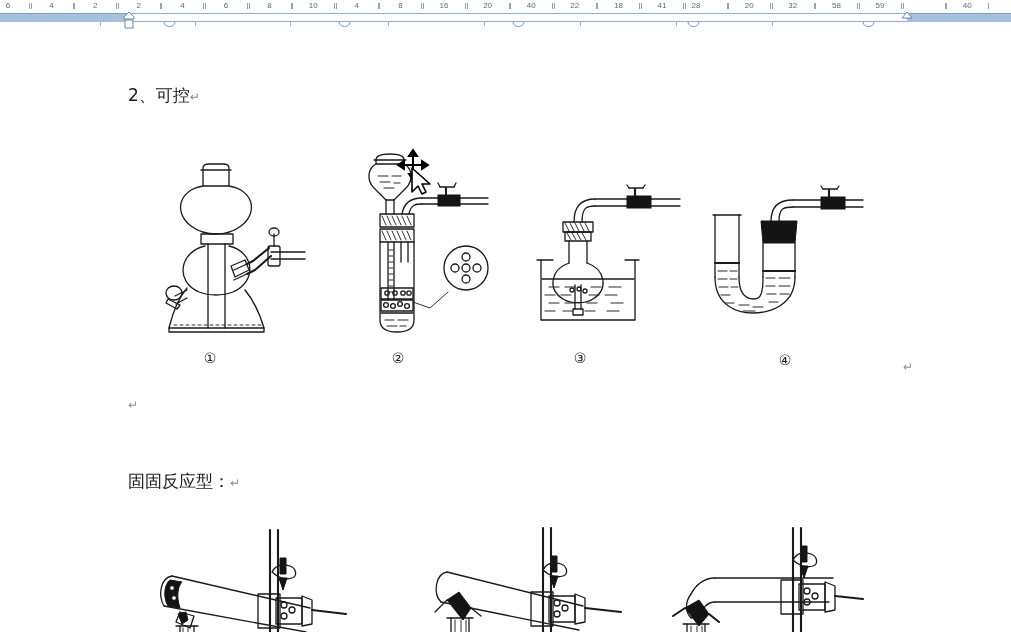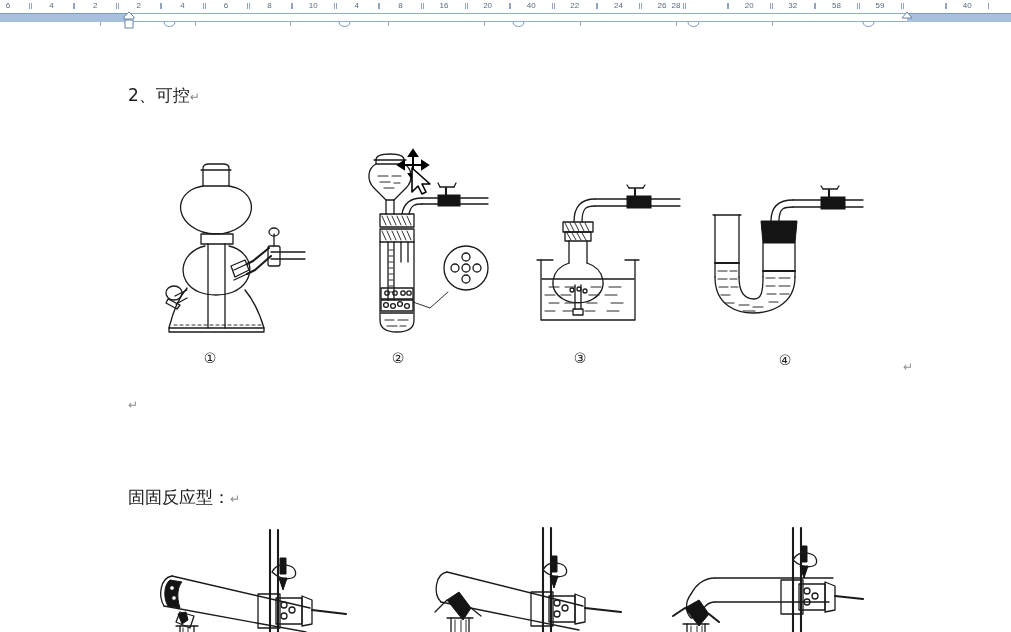--- a/index.html
+++ b/index.html
@@ -86,27 +86,27 @@
         <div class="rtick" style="left: 465px;"></div>
         <div class="rnum" style="left: 487.6px;">20</div>
         <div class="rtick" style="left: 466.6px;"></div>
         <div class="rtick" style="left: 508.6px;"></div>
         <div class="rnum" style="left: 531.2px;">40</div>
         <div class="rtick" style="left: 510.2px;"></div>
         <div class="rtick" style="left: 552.2px;"></div>
         <div class="rnum" style="left: 574.8px;">22</div>
         <div class="rtick" style="left: 553.8px;"></div>
         <div class="rtick" style="left: 595.8px;"></div>
-        <div class="rnum" style="left: 618.4px;">24</div>
+        <div class="rnum" style="left: 618.4px;">18</div>
         <div class="rtick" style="left: 597.4px;"></div>
         <div class="rtick" style="left: 639.4px;"></div>
-        <div class="rnum" style="left: 662px;">26</div>
+        <div class="rnum" style="left: 662px;">41</div>
         <div class="rtick" style="left: 641px;"></div>
         <div class="rtick" style="left: 683px;"></div>
-        <div class="rnum" style="left: 676px; text-align: center;">28</div>
+        <div class="rnum" style="left: 696px; text-align: center;">28</div>
         <div class="rtick" style="left: 684.6px;"></div>
         <div class="rtick" style="left: 726.6px;"></div>
         <div class="rnum" style="left: 749.2px;">20</div>
         <div class="rtick" style="left: 728.2px;"></div>
         <div class="rtick" style="left: 770.2px;"></div>
         <div class="rnum" style="left: 792.8px;">32</div>
         <div class="rtick" style="left: 771.8px;"></div>
         <div class="rtick" style="left: 813.8px;"></div>
         <div class="rnum" style="left: 836.4px;">58</div>
         <div class="rtick" style="left: 815.4px;"></div>
@@ -184,21 +184,21 @@
   <div class="page">
 
     <div class="para cn" style="left:128px;top:54px;">
       <span>2、可控</span><span class="pilcrow">↵</span>
     </div>
 
     <div class="pmark" style="left:128px;top:368px;">↵</div>
 
     <div class="pmark" style="left:903px;top:330px;">↵</div>
 
-    <div class="para cn" style="left:128px;top:440px;margin-top:16px;">
+    <div class="para cn" style="left:128px;top:440px;">
       <span>固固反应型：</span><span class="pilcrow">↵</span>
     </div>
 
     <div class="fig" style="left:165px;top:130px;">
       <svg width="145" height="180" viewBox="0 0 145 180">
 
         <path class="ln" d="M38 26 L38 8 Q38 4 44 4 L58 4 Q64 4 64 8 L64 26"></path>
         <path class="ln" d="M36 10 L66 10"></path>
 
         <path class="ln" d="M38 26 C 14 30, 8 52, 26 66 C 34 72, 44 74, 51 74 C 58 74, 68 72, 76 66 C 94 52, 88 30, 64 26 Z"></path>

